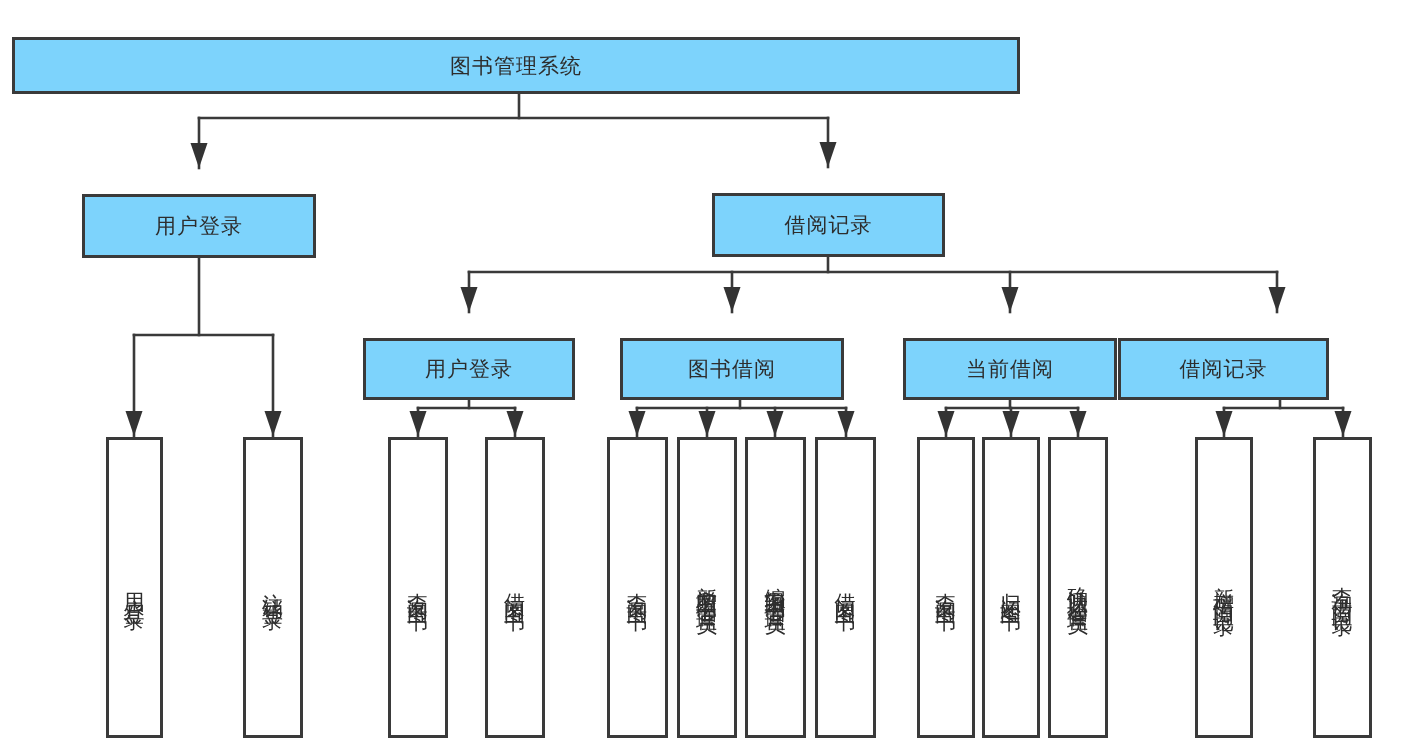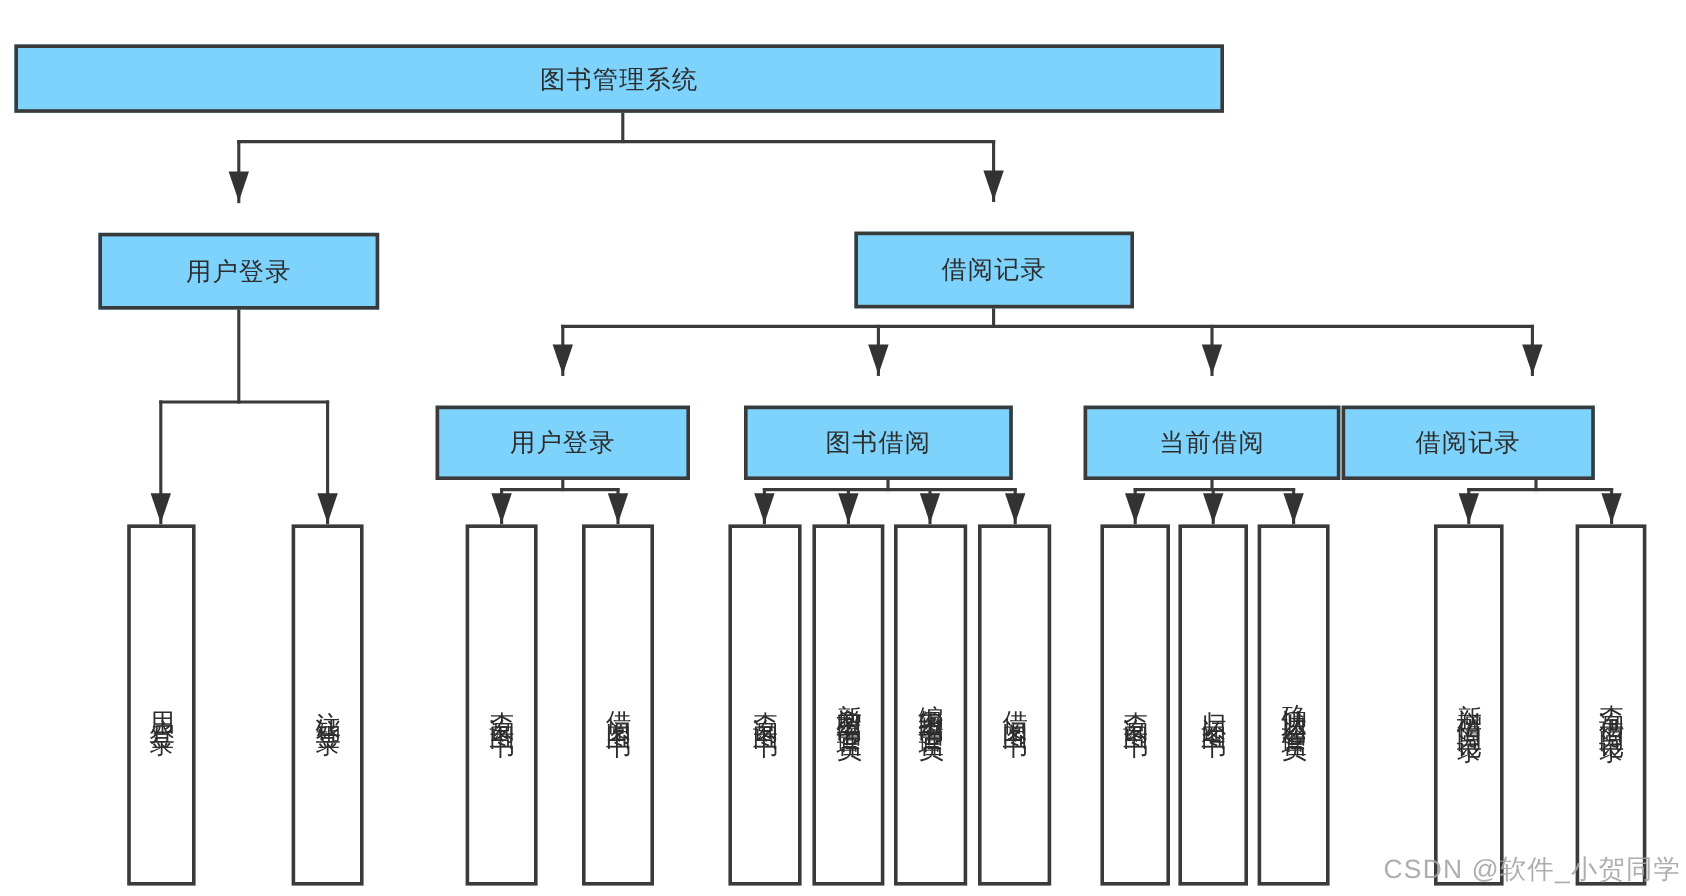--- a/index.html
+++ b/index.html
@@ -110,15 +110,14 @@
   <div class="vnode" style="left:745px;width:61px;letter-spacing:4px;">编辑图书（管理员）</div>
   <div class="vnode" style="left:815px;width:61px;">借阅图书</div>
 
   <div class="vnode" style="left:917px;width:58px;">查询图书</div>
   <div class="vnode" style="left:982px;width:58px;">归还图书</div>
   <div class="vnode" style="left:1048px;width:60px;letter-spacing:4px;">确认归还（管理员）</div>
 
   <div class="vnode" style="left:1195px;width:58px;">新增借阅记录</div>
   <div class="vnode" style="left:1313px;width:59px;">查询借阅记录</div>
 
-  <div class="watermark">CSDN @软件_小贺同学</div>
 
 </div>
 
 </body></html>

